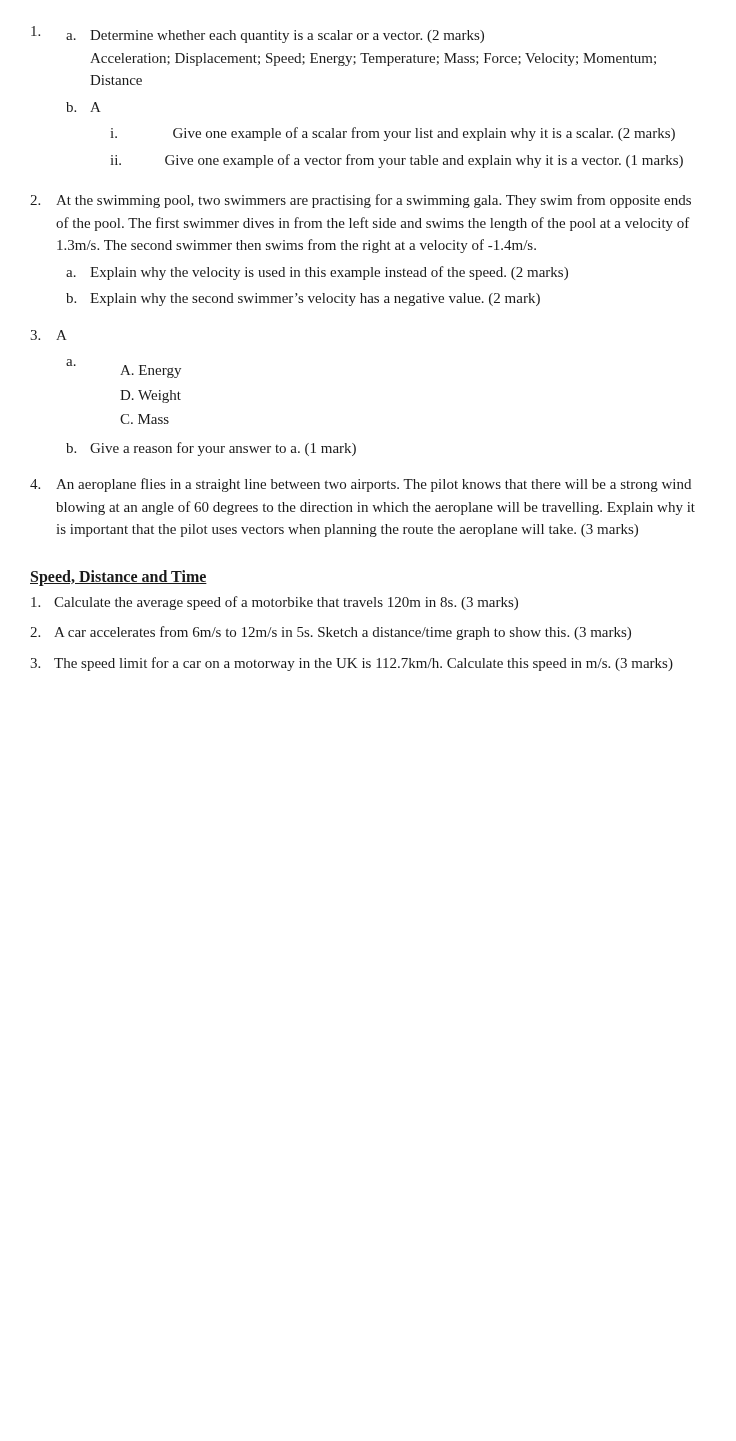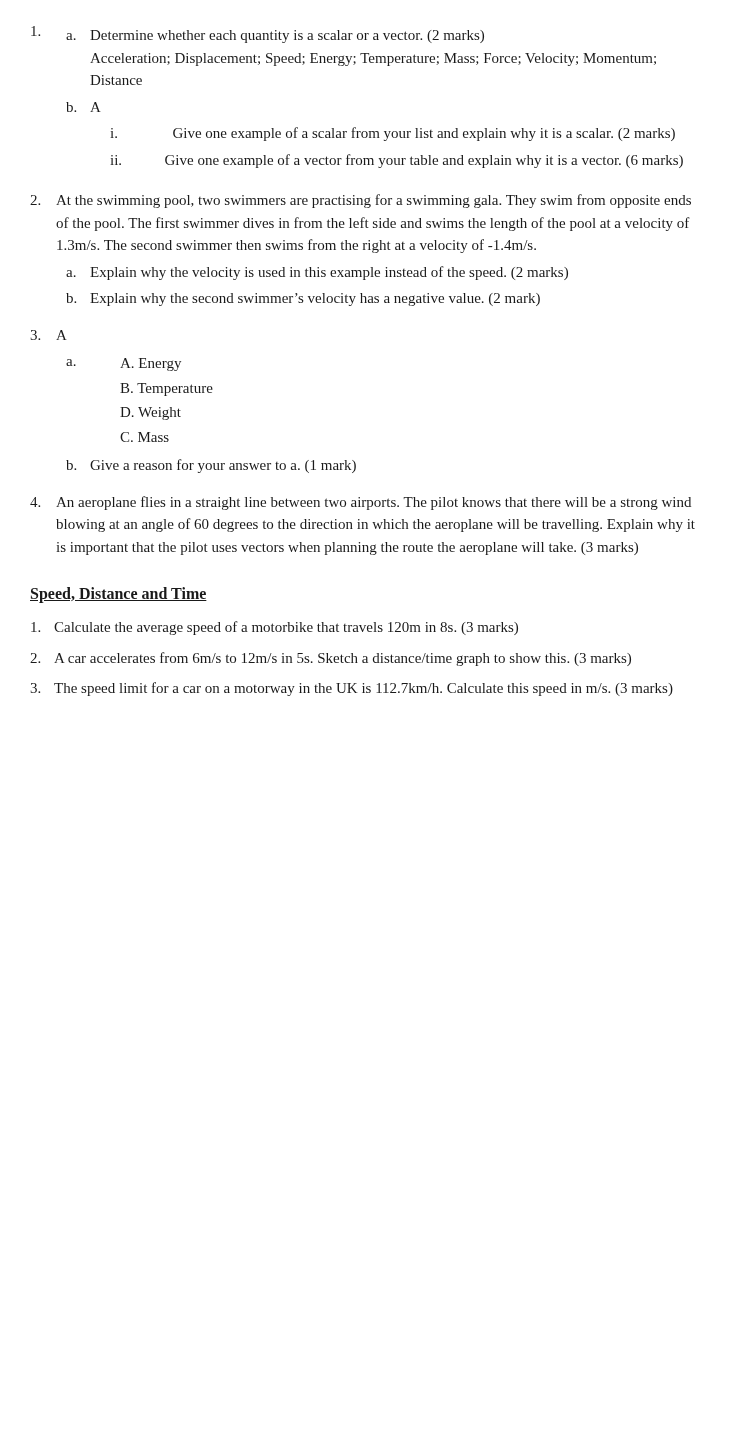--- a/index.html
+++ b/index.html
@@ -73,32 +73,32 @@
     .roman-label {
       min-width: 28px;
     }
     .roman-content {
       flex: 1;
       text-align: center;
     }
     .mc-list {
       list-style: none;
       padding: 0;
-      margin-top: 2px;
+      margin-top: 9px;
       font-family: Liberation Serif, serif;
     }
     .mc-list > li {
       padding-left: 30px;
       margin-bottom: 2px;
     }
     .section-title {
       font-weight: bold;
       text-decoration: underline;
       margin-top: 24px;
-      margin-bottom: 10px;
+      margin-bottom: 2px;
       font-size: 16px;
     }
     .numbered-section {
       list-style: none;
       padding: 0;
     }
     .numbered-section > li {
       margin-bottom: 8px;
     }
     .ns-item {
@@ -143,21 +143,21 @@
                 <ul class="roman-list">
                   <li>
                     <div class="roman-item">
                       <span class="roman-label">i.</span>
                       <div class="roman-content">Give one example of a scalar from your list and explain why it is a scalar. (2 marks)</div>
                     </div>
                   </li>
                   <li>
                     <div class="roman-item">
                       <span class="roman-label">ii.</span>
-                      <div class="roman-content">Give one example of a vector from your table and explain why it is a vector. (6 marks)</div>
+                      <div class="roman-content">Give one example of a vector from your table and explain why it is a vector. (1 marks)</div>
                     </div>
                   </li>
                 </ul>
               </div>
             </div>
           </li>
         </ul>
       </div>
     </div>
   </li>
@@ -191,21 +191,20 @@
       <div class="item-content">
         <span>A</span>
         <ul class="sub-list">
 
           <li>
             <div class="sub-item">
               <span class="sub-label">a.</span>
               <div class="sub-content">
                 <ul class="mc-list">
                   <li>A. Energy</li>
-                  <li>B. Temperature</li>
                   <li>D. Weight</li>
                   <li>C. Mass</li>
                 </ul>
               </div>
             </div>
           </li>
 
           <li>
             <div class="sub-item">
               <span class="sub-label">b.</span>

